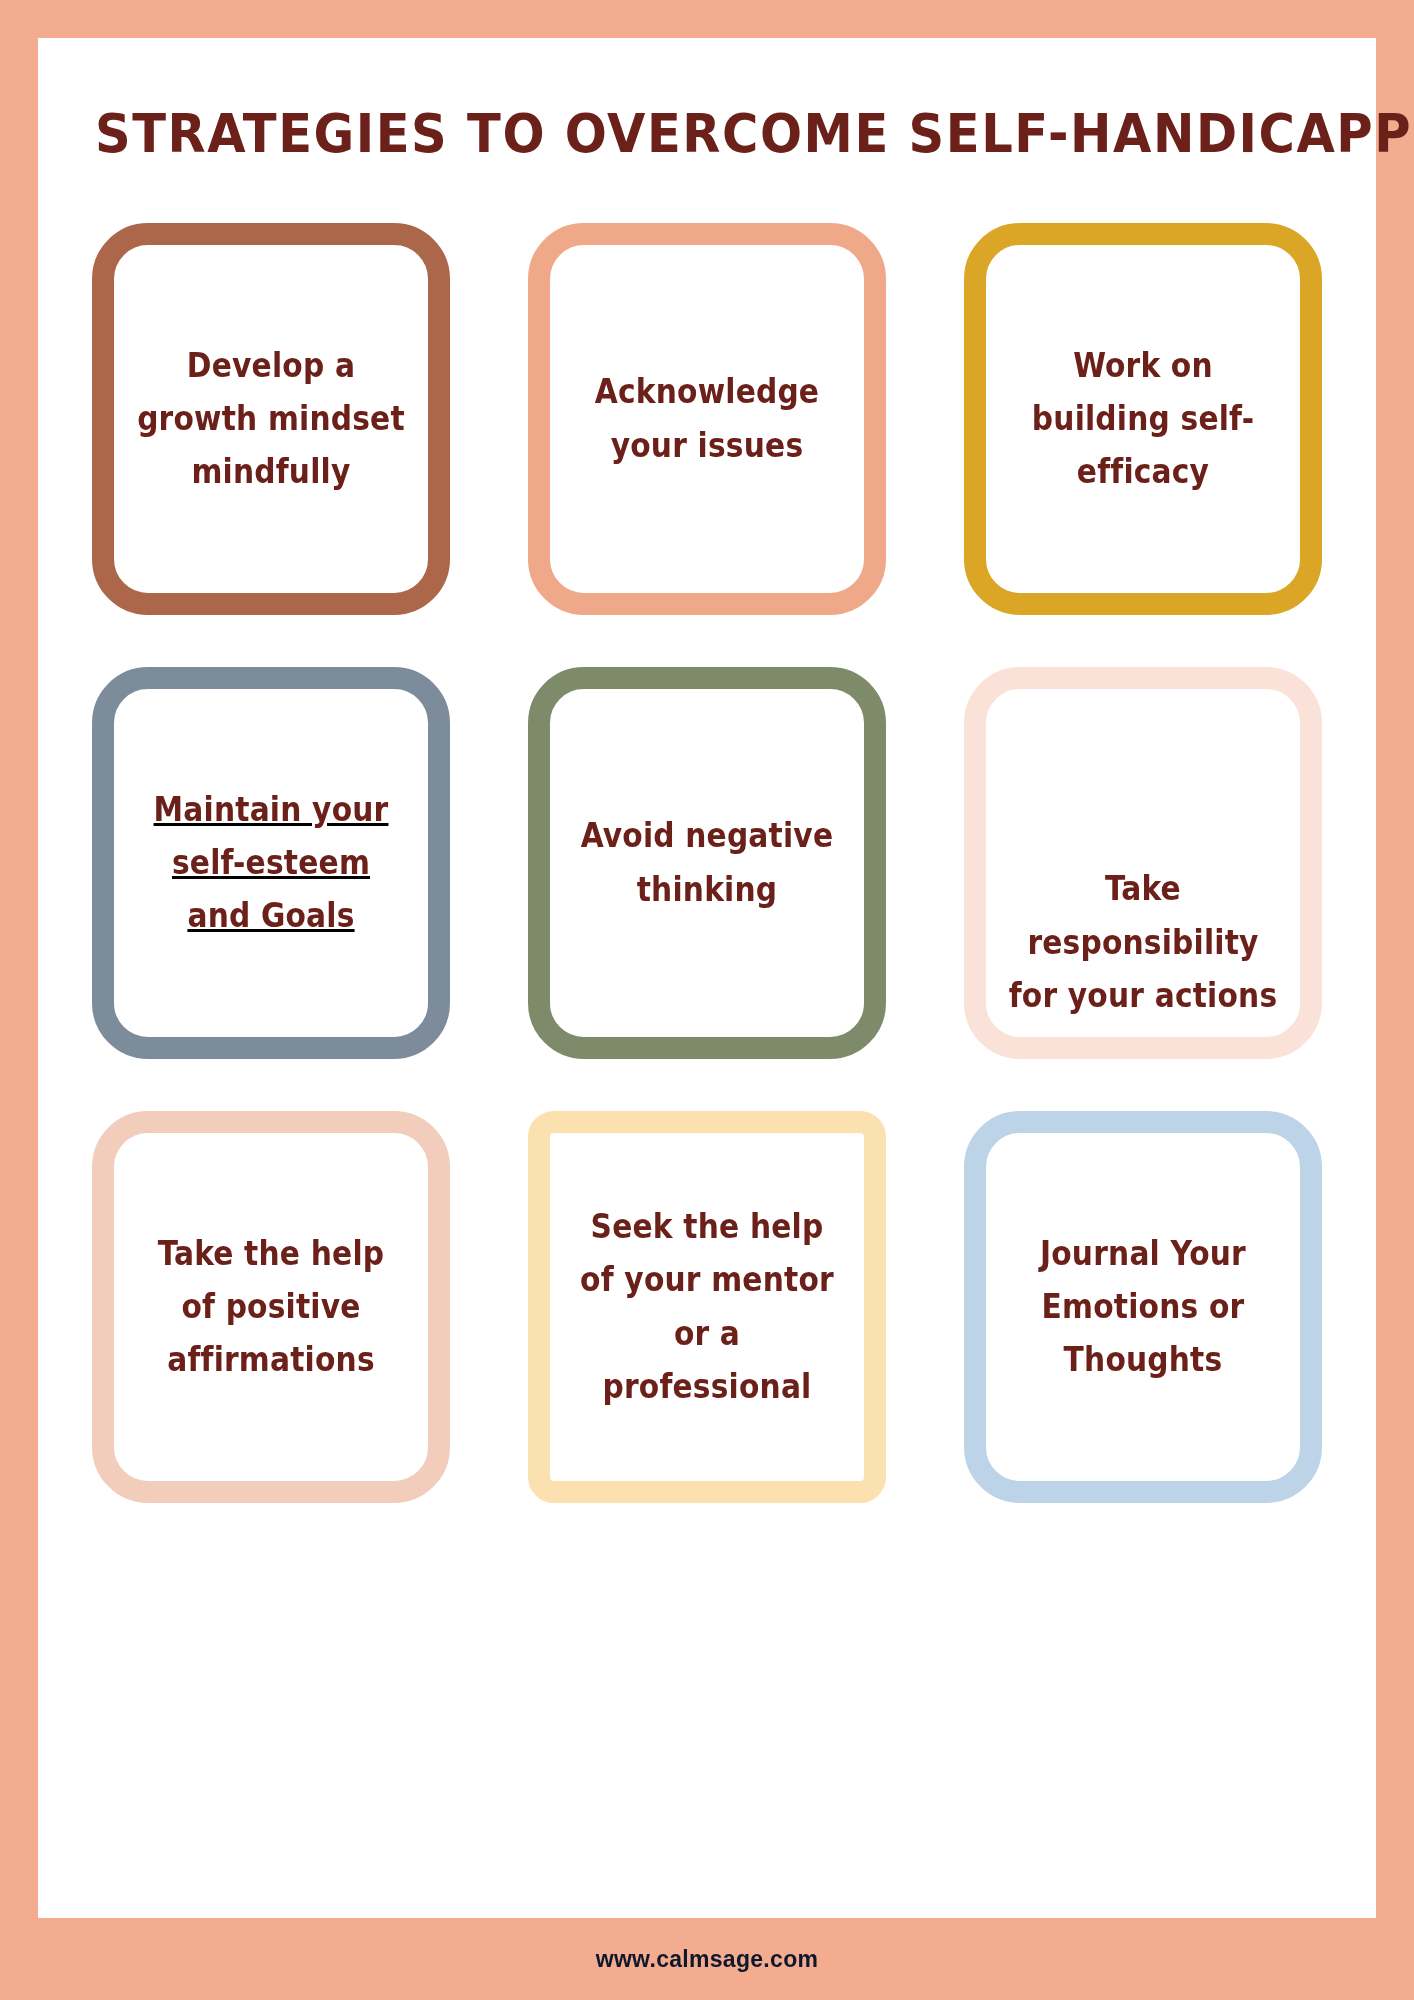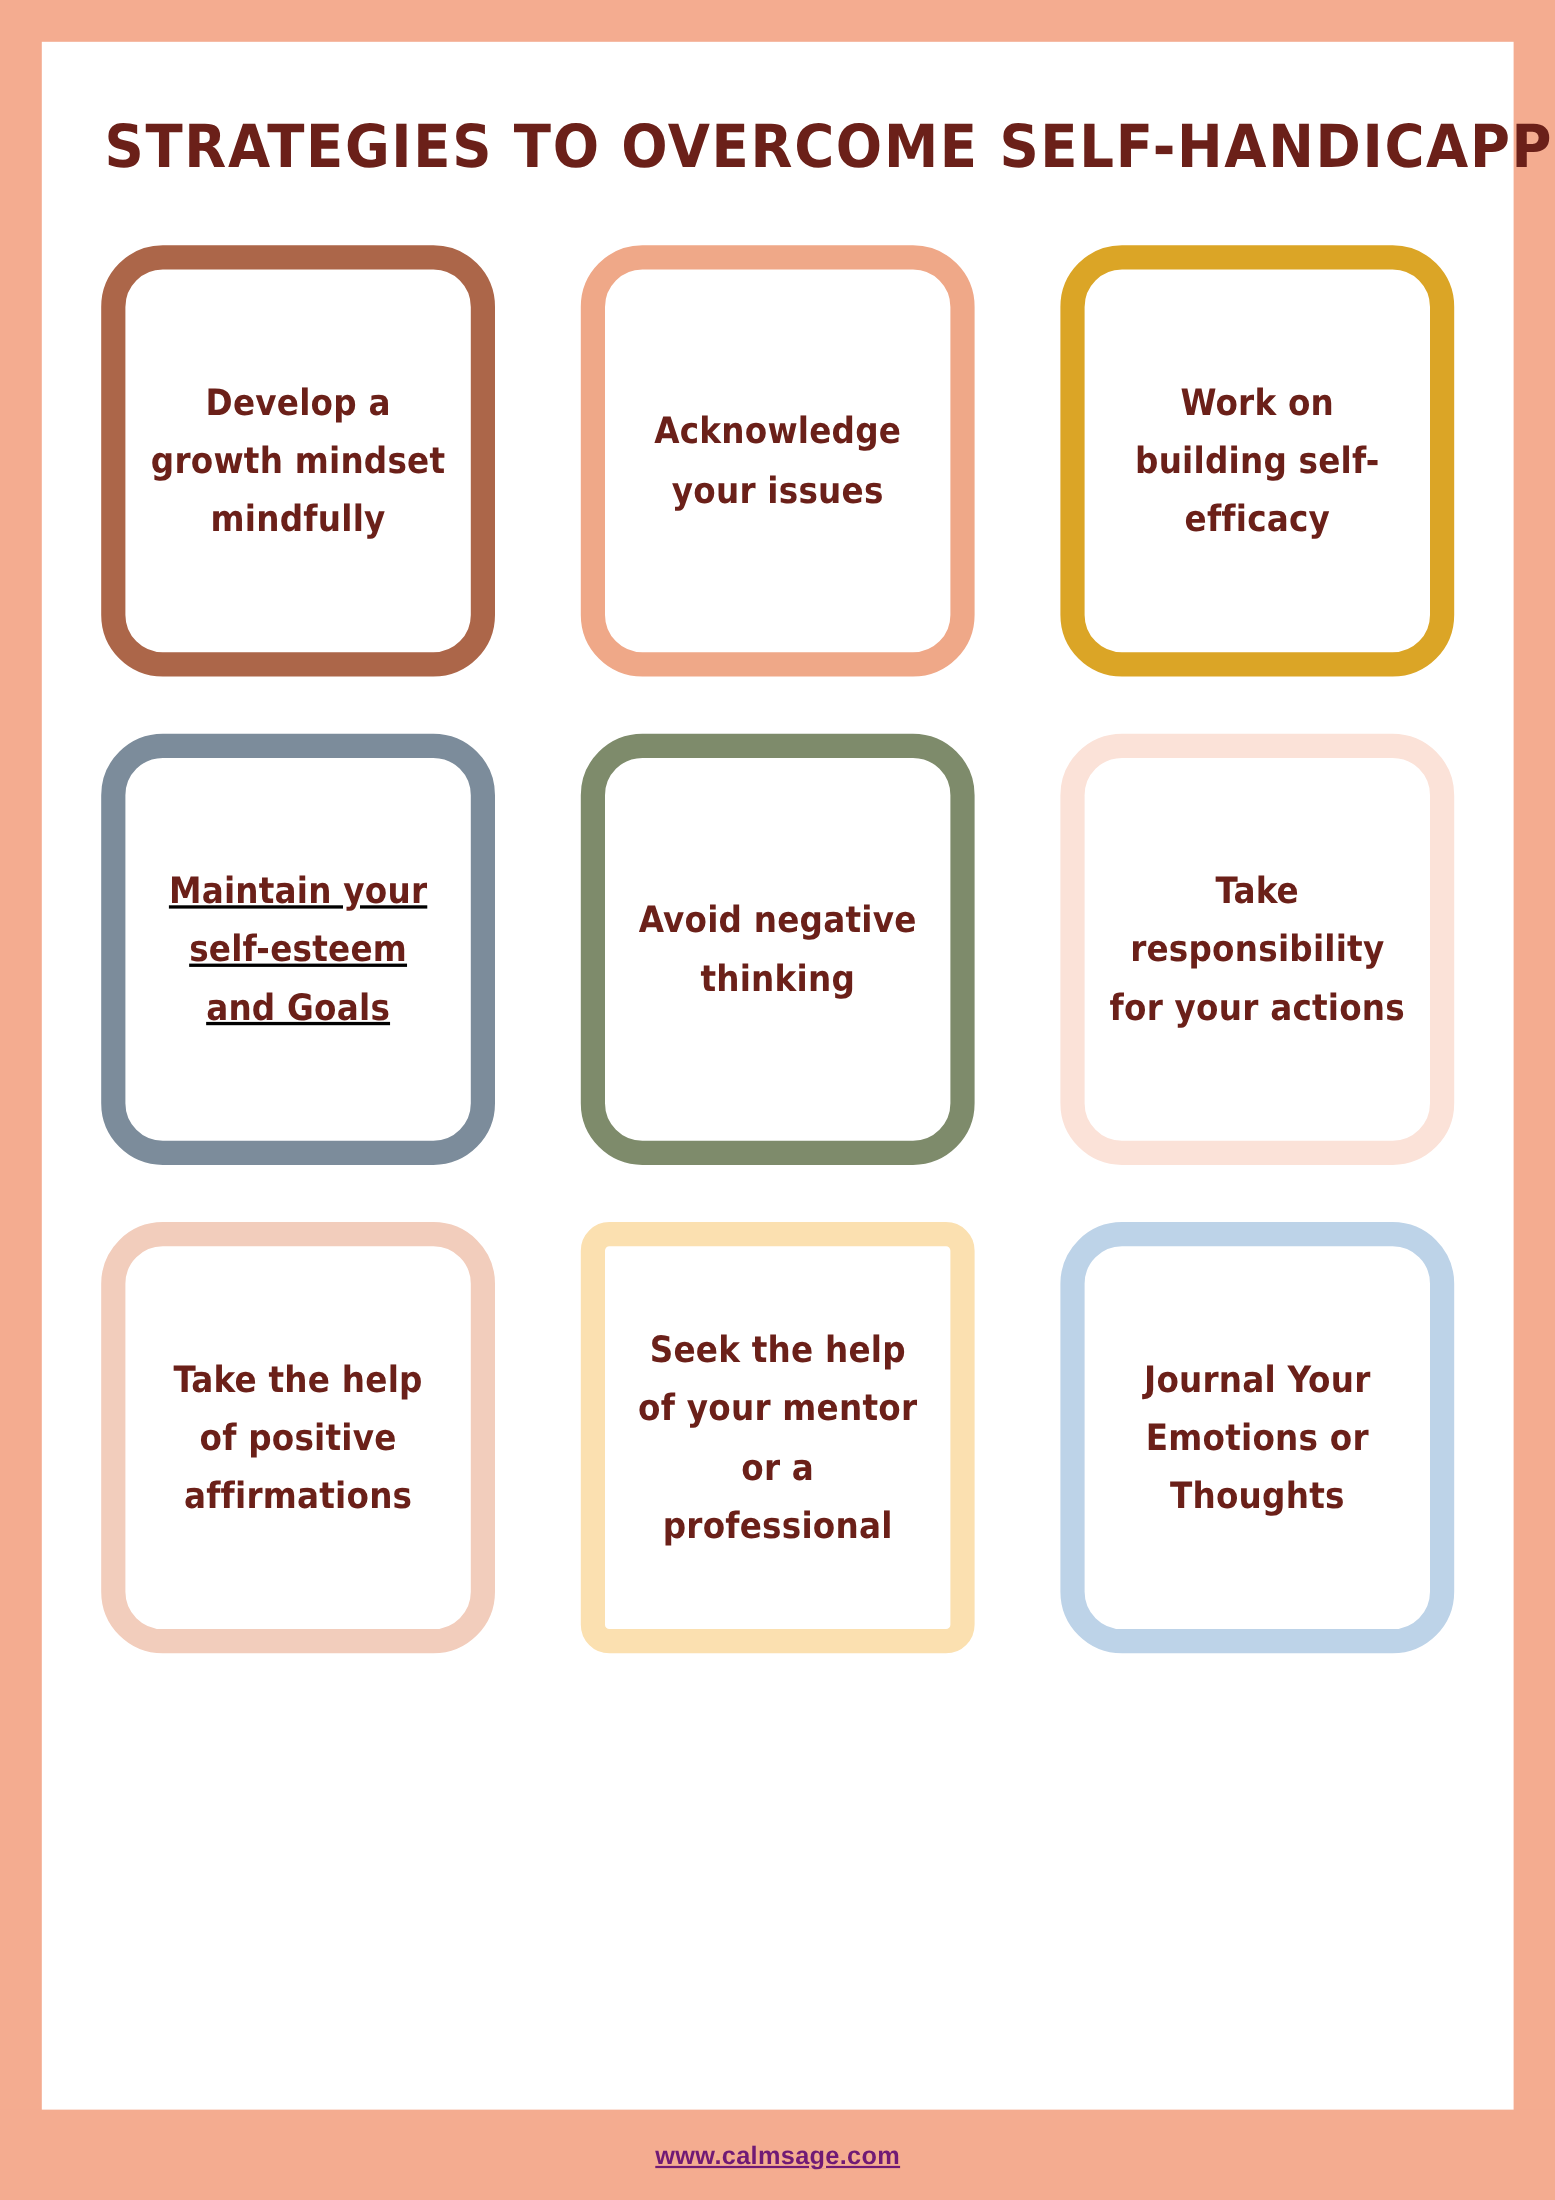--- a/index.html
+++ b/index.html
@@ -94,26 +94,25 @@
     bottom: 0;
     width: 1414px;
     height: 82px;
     background: #F4AC90;
     display: flex;
     align-items: center;
     justify-content: center;
   }
 
   .footer-text {
-    color: #701a75;
+    color: #0f172a;
     font-family: "Liberation Sans", sans-serif;
     font-weight: bold;
     font-size: 23px;
     letter-spacing: 0.3px;
-    text-decoration: underline;
   }
 </style>
 </head>
 <body>
 
 <div id="poster" style="background: rgb(244, 172, 144);">
 
   <div class="sheet" style="background: rgb(255, 255, 255);">
 
     <div class="title">STRATEGIES TO OVERCOME SELF-HANDICAPPING</div>
@@ -133,21 +132,21 @@
       </div>
 
       <div class="card" style="border-color: rgb(124, 140, 155); text-decoration: underline;">
         <div class="card-text">Maintain your self-esteem and Goals</div>
       </div>
 
       <div class="card" style="border-color: rgb(126, 139, 107);">
         <div class="card-text">Avoid negative thinking</div>
       </div>
 
-      <div class="card" style="border-color: rgb(251, 226, 216);">
+      <div class="card" style="border-color: rgb(251, 226, 216); align-items: flex-end;">
         <div class="card-text">Take responsibility for your actions</div>
       </div>
 
       <div class="card" style="border-color: rgb(242, 205, 188);">
         <div class="card-text">Take the help of positive affirmations</div>
       </div>
 
       <div class="card" style="border-color: rgb(251, 224, 176); border-radius: 26px;">
         <div class="card-text">Seek the help of your mentor or a professional</div>
       </div>

